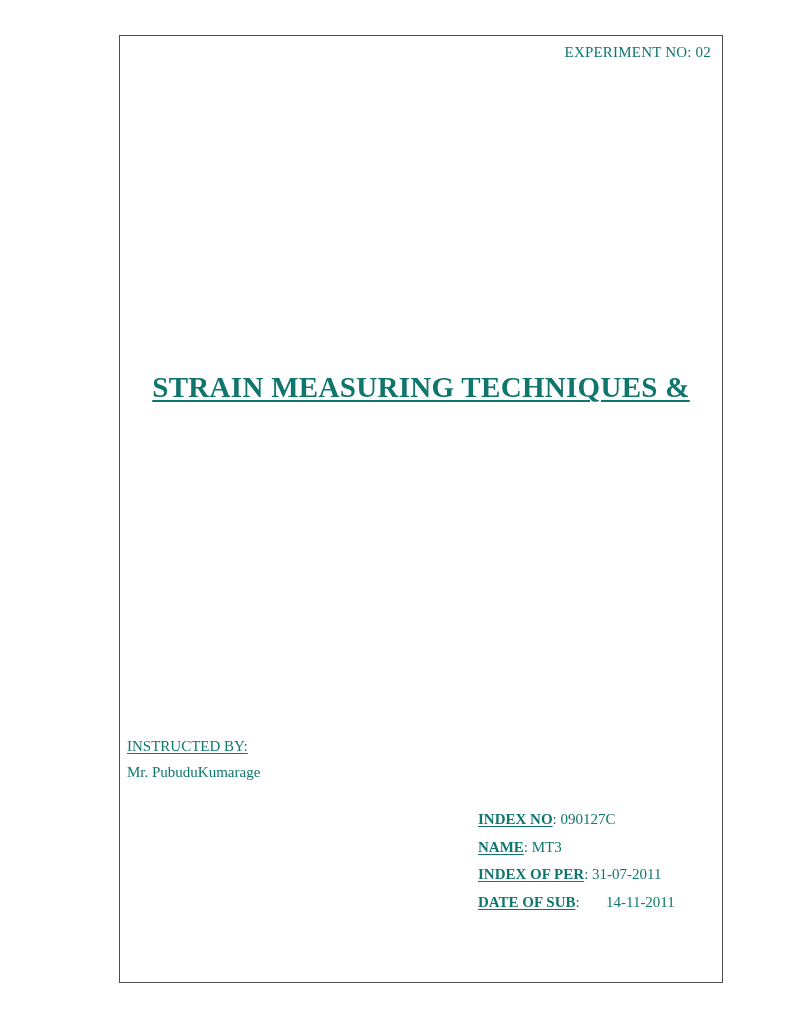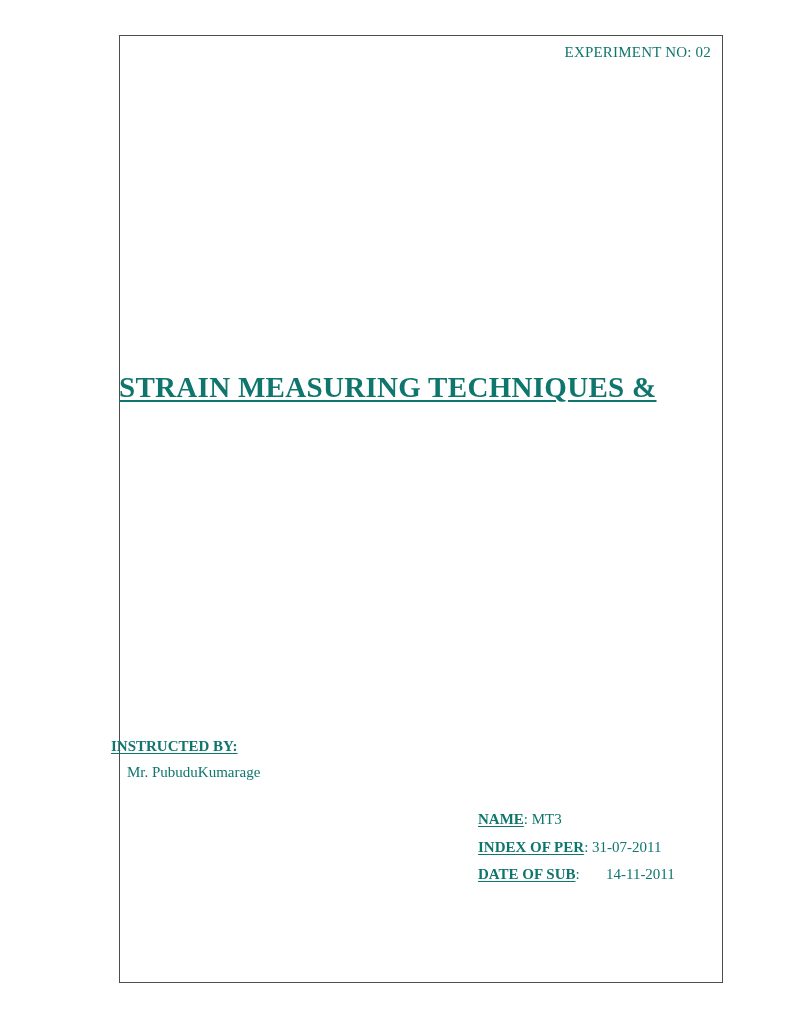--- a/index.html
+++ b/index.html
@@ -26,36 +26,37 @@
     top: 44px;
     right: 80px;
     font-size: 15px;
     letter-spacing: 0.2px;
   }
   .title {
     position: absolute;
     left: 119px;
     top: 369px;
     width: 604px;
+    text-align: center;
     font-size: 29px;
     font-weight: bold;
     line-height: 36px;
     letter-spacing: 0.3px;
   }
   .title-line {
     text-decoration: underline;
     text-decoration-thickness: 2px;
     text-underline-offset: 3px;
   }
   .instructed-label {
     position: absolute;
-    left: 111px;
+    left: 127px;
     top: 738px;
     font-size: 15px;
-    font-weight: bold;
+    font-weight: normal;
     text-decoration: underline;
     text-underline-offset: 2px;
   }
   .instructor {
     position: absolute;
     left: 127px;
     top: 764px;
     font-size: 15px;
   }
   .details {
@@ -89,18 +90,19 @@
 
   <div class="title">
     <span class="title-line">STRAIN MEASURING TECHNIQUES &amp;</span><br>
   </div>
 
   <div class="instructed-label">INSTRUCTED BY:</div>
 
   <div class="instructor">Mr. PubuduKumarage</div>
 
   <div class="details" id="details">
+      <div class="detail-row"><span class="detail-label">INDEX NO</span><span class="detail-sep" style="font-weight: normal;">: </span><span class="detail-value">090127C</span></div>
       <div class="detail-row"><span class="detail-label">NAME</span><span class="detail-sep" style="font-weight: normal;">: </span><span class="detail-value">MT3</span></div>
       <div class="detail-row"><span class="detail-label">INDEX OF PER</span><span class="detail-sep" style="font-weight: normal;">: </span><span class="detail-value">31-07-2011</span></div>
       <div class="detail-row"><span class="detail-label">DATE OF SUB</span><span class="detail-sep" style="font-weight: normal;">:       </span><span class="detail-value">14-11-2011</span></div>
     </div>
 
 </div>
 
 </body></html>

